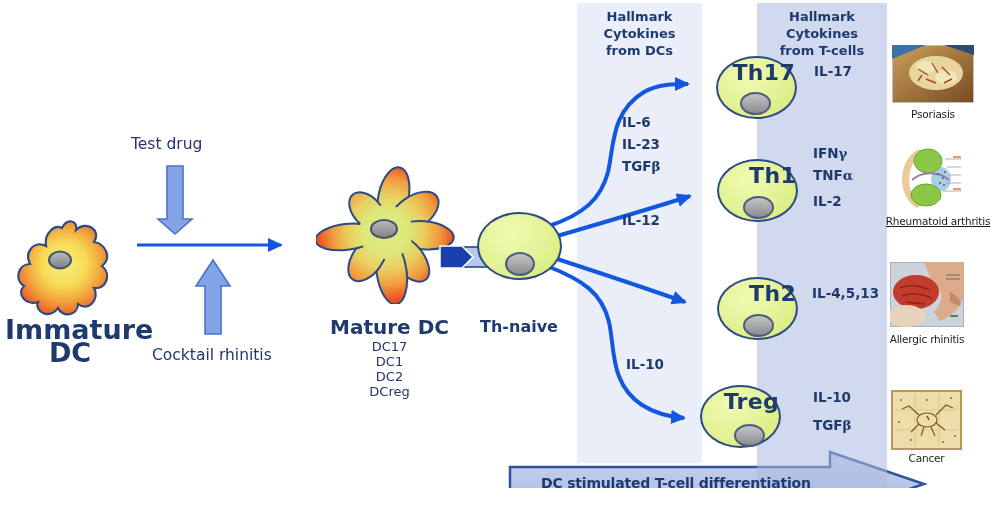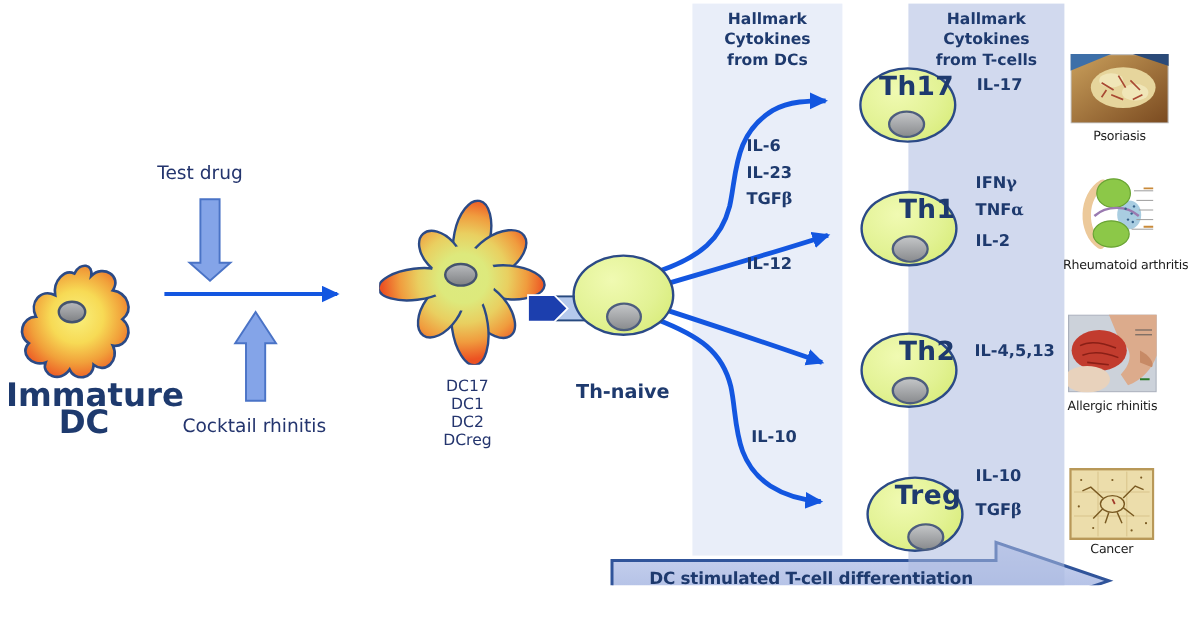--- a/index.html
+++ b/index.html
@@ -141,21 +141,21 @@
     <div class="nucleus" style="left:22px;top:34px;width:31px;height:23px;"></div>
   </div>
   <div class="tcell" style="left:717px;top:159px;">
     <div class="tcell-label">Th1</div>
     <div class="nucleus" style="left:24px;top:35px;width:31px;height:23px;"></div>
   </div>
   <div class="tcell" style="left:717px;top:277px;">
     <div class="tcell-label">Th2</div>
     <div class="nucleus" style="left:24px;top:35px;width:31px;height:23px;"></div>
   </div>
-  <div class="tcell" style="left:722px;top:385px;margin-top:12px;">
+  <div class="tcell" style="left:700px;top:385px;">
     <div class="tcell-label">Treg</div>
     <div class="nucleus" style="left:32px;top:37px;width:31px;height:23px;"></div>
   </div>
 
   <svg class="abs z4" style="left:892px;top:45px" width="82" height="58" viewBox="0 0 82 58">
     <defs>
       <linearGradient id="gPso" x1="0" y1="0" x2="1" y2="1">
         <stop offset="0" stop-color="#caa05c"></stop>
           <stop offset="1" stop-color="#7a4a20"></stop>
       </linearGradient>
@@ -186,21 +186,21 @@
       <circle cx="48" cy="25" r="1"></circle>
         <circle cx="47" cy="38" r="1"></circle>
     </g>
     <g stroke="#999999" stroke-width="0.8">
       <path d="M 48 12 L 64 12 M 50 20 L 64 20 M 52 28 L 64 28 M 50 36 L 64 36 M 46 44 L 64 44"></path>
     </g>
     <g stroke="#c98a3a" stroke-width="1.6">
       <path d="M 56 10 L 64 10 M 56 42 L 64 42"></path>
     </g>
   </svg>
-  <div class="disease-label" style="left:878px;top:215px;width:120px;">Rheumatoid arthritis</div>
+  <div class="disease-label" style="left:878px;top:215px;width:120px;text-decoration:underline;">Rheumatoid arthritis</div>
 
   <svg class="abs z4" style="left:890px;top:262px" width="74" height="65" viewBox="0 0 74 65">
     <rect x="0.5" y="0.5" width="73" height="64" fill="#ccd2da" stroke="#aab0bc"></rect>
     <path d="M 34 0 L 74 0 L 74 34 C 70 46 61 55 50 59 L 44 50 C 54 40 54 28 43 22 Z" fill="#dcab8c"></path>
     <path d="M 60 30 C 68 34 72 40 70 44 L 60 40 Z" fill="#c78a66"></path>
     <ellipse cx="26" cy="30" rx="23" ry="17" fill="#c23c2e"></ellipse>
     <g stroke="#8a1f16" stroke-width="1.3" fill="none">
       <path d="M 10 26 C 18 22 30 24 40 28 M 12 34 C 22 30 32 32 42 36 M 16 40 L 34 42"></path>
     </g>
     <ellipse cx="16" cy="54" rx="19" ry="11" fill="#e8d2bc"></ellipse>
@@ -236,20 +236,21 @@
 
   <div class="plain-label" style="left:131px;top:135px;">Test drug</div>
   <div class="plain-label" style="left:152px;top:346px;">Cocktail rhinitis</div>
 
   <div class="cell-label" style="left:5px;top:318px;width:130px;font-size:27px;line-height:23px;">
     <div>Immature</div>
     <div>DC</div>
   </div>
 
   <div class="cell-label" style="left:322px;top:315px;width:135px;font-size:20px;">
+    <div>Mature DC</div>
     <div class="subtype">DC17</div>
     <div class="subtype">DC1</div>
     <div class="subtype">DC2</div>
     <div class="subtype">DCreg</div>
   </div>
 
   <div class="cell-label" style="left:468px;top:317px;width:102px;font-size:16px;">Th-naive</div>
 
   <div class="cyt" style="left:622px;top:111px;line-height:22px;">
     <div><span>IL-6</span><span class="greek"></span></div>

